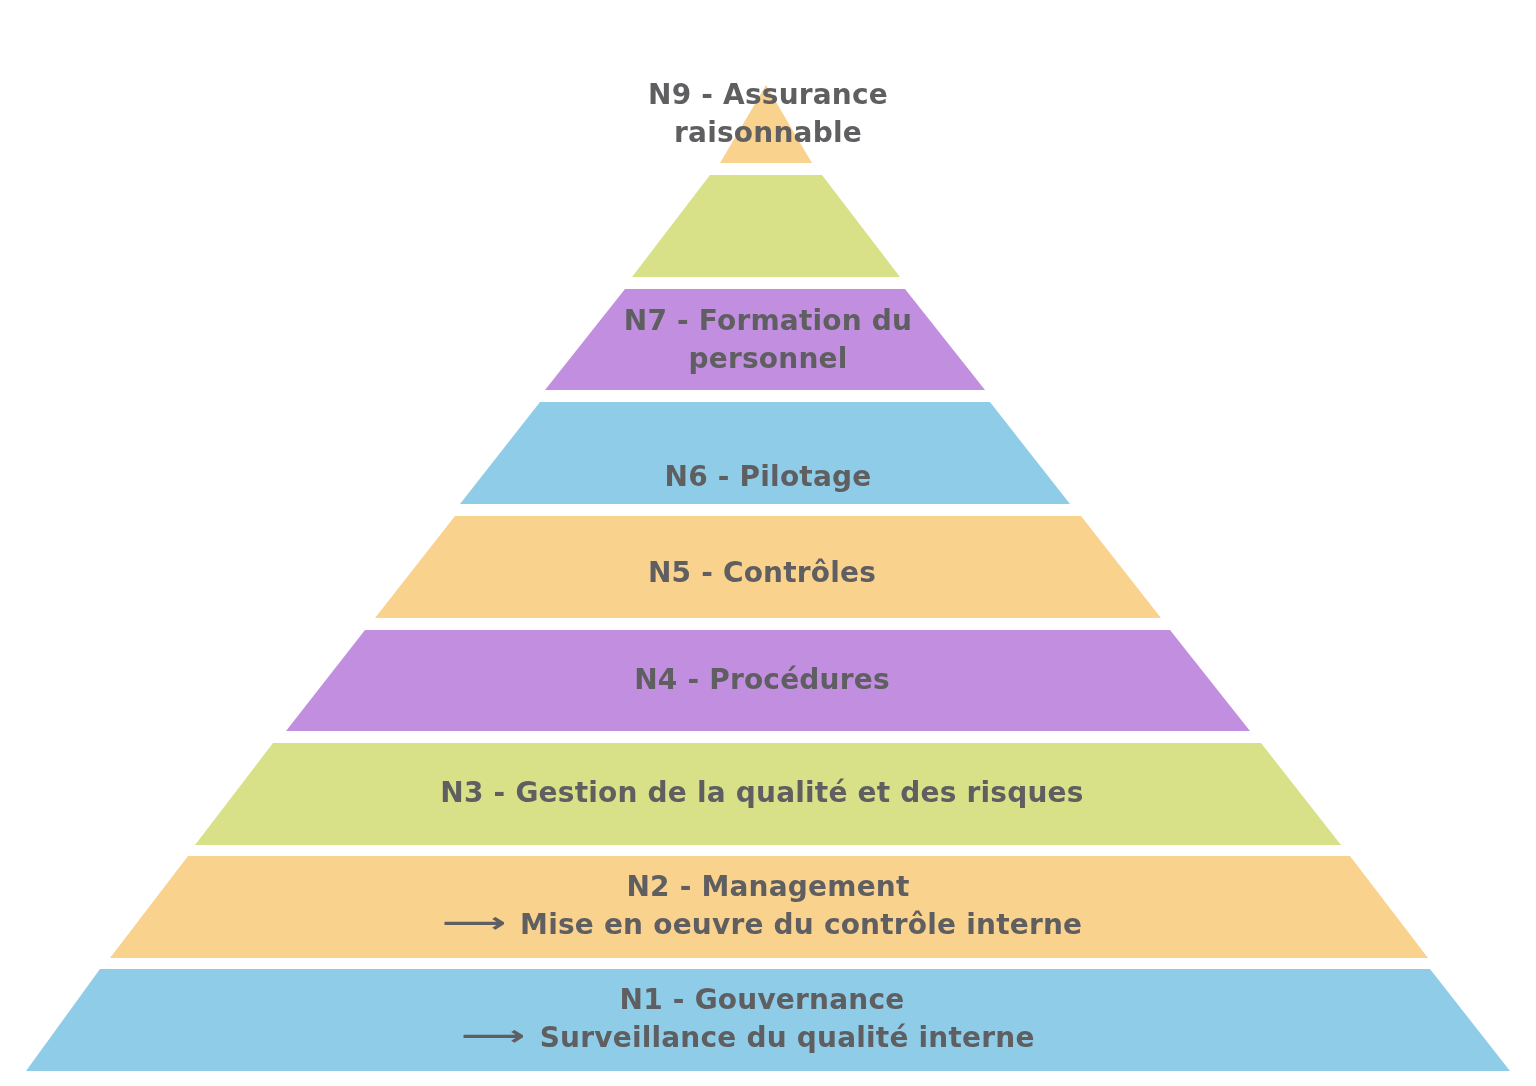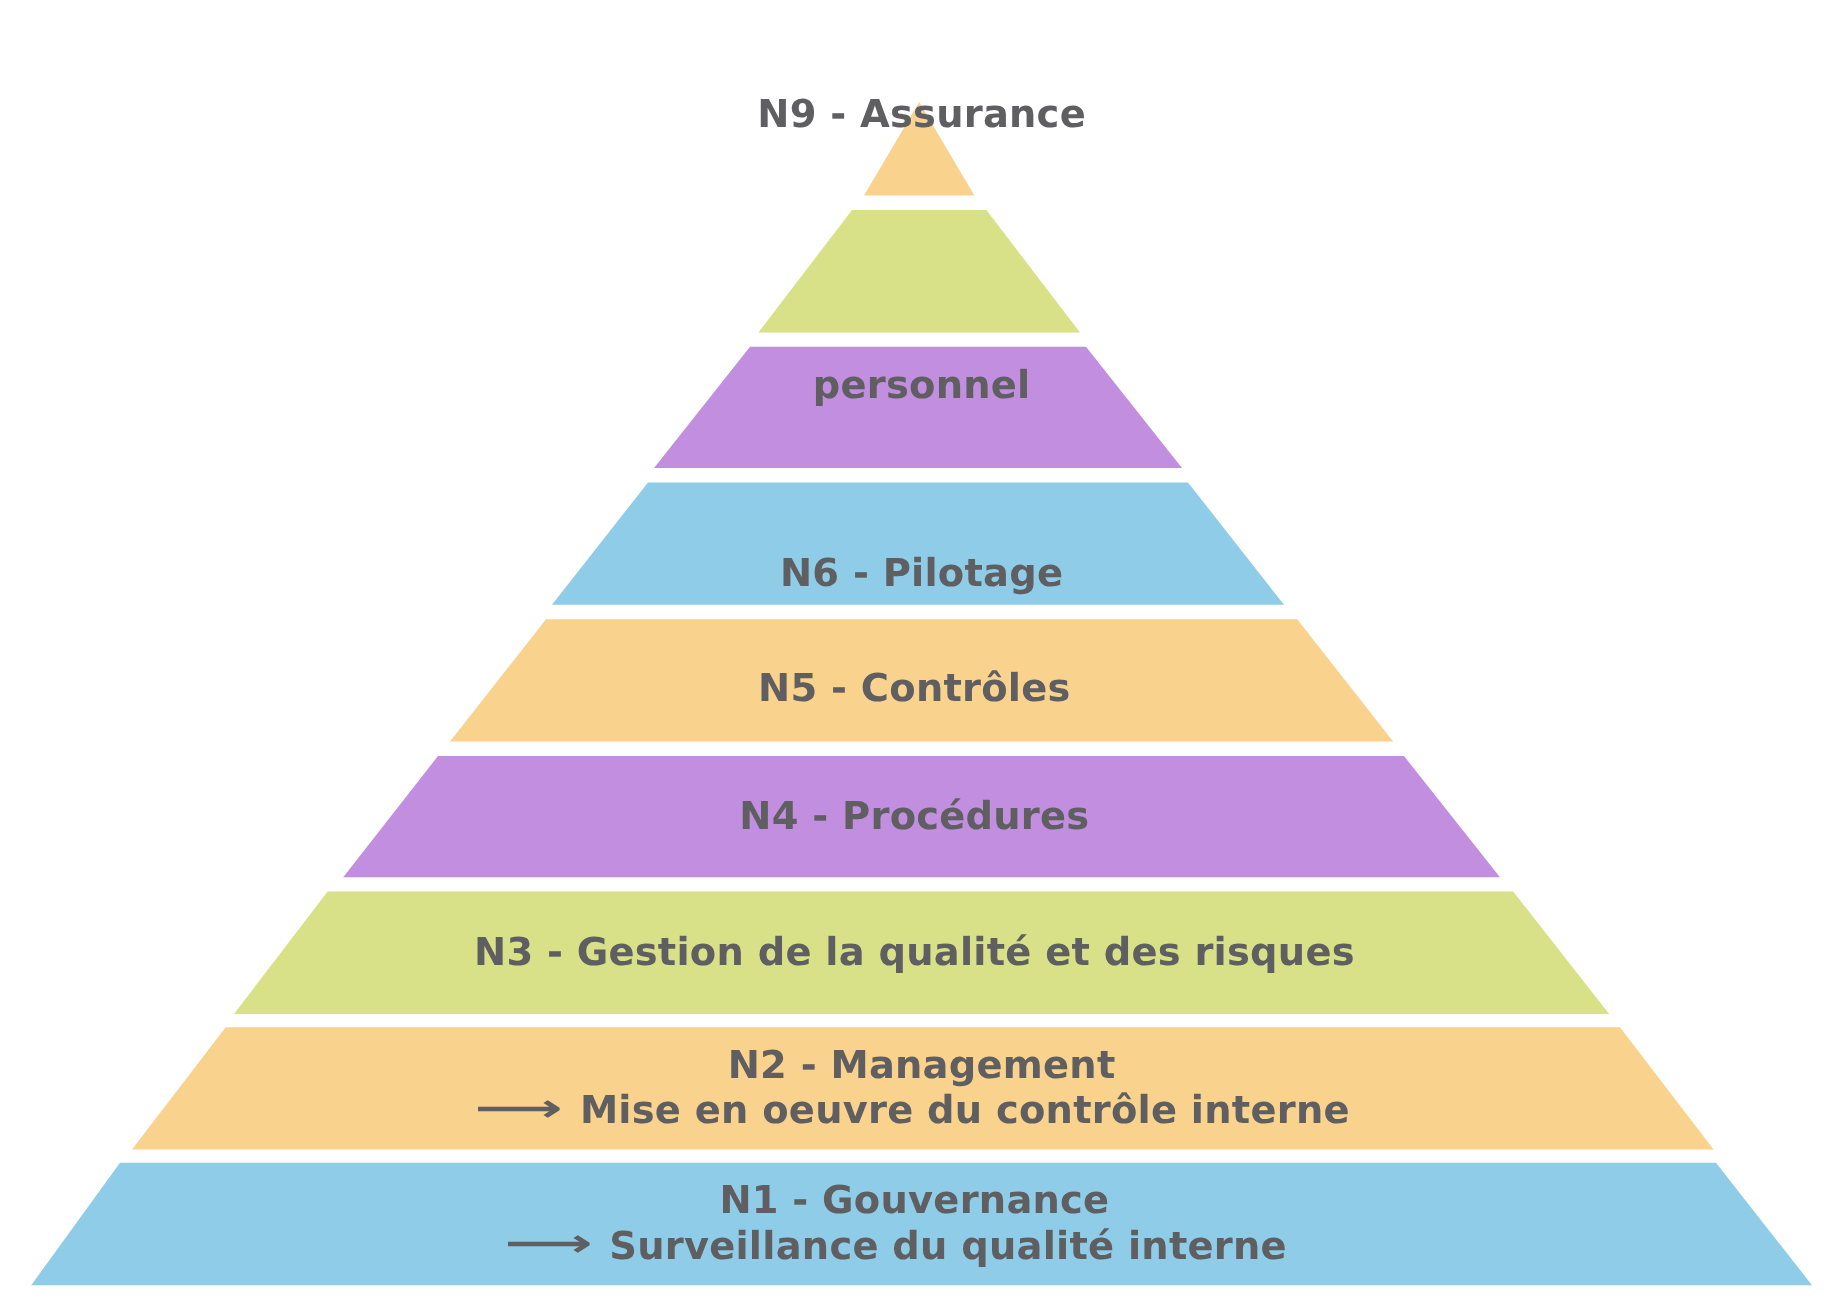--- a/index.html
+++ b/index.html
@@ -21,21 +21,21 @@
       width: 1536px;
       height: 1086px;
     }
     .label {
       position: absolute;
       left: 0;
       width: 1536px;
       text-align: center;
       color: #5f5e60;
       font-weight: bold;
-      font-size: 32px;
+      font-size: 28px;
       line-height: 38px;
       letter-spacing: 0.2px;
       white-space: nowrap;
     }
     .label .line { display: block; }
     .arrow {
       display: inline-block;
       font-weight: bold;
       margin-right: 14px;
       transform: scaleX(1.6);
@@ -54,26 +54,28 @@
   <polygon points="540,402 990,402 1070,504 460,504" fill="#8fcce8"></polygon>
   <polygon points="455,516 1081,516 1161,618 375,618" fill="#f9d28e"></polygon>
   <polygon points="365,630 1170,630 1250,731 286,731" fill="#c18ee0"></polygon>
   <polygon points="273,743 1261,743 1341,845 195,845" fill="#d8e187"></polygon>
   <polygon points="188,856 1350,856 1428,958 110,958" fill="#f9d28e"></polygon>
   <polygon points="100,969 1430,969 1510,1071 26,1071" fill="#8fcce8"></polygon>
 </svg>
 
 <div class="label" style="top:76px;">
   <span class="line">N9 - Assurance</span>
+  <span class="line">raisonnable</span>
 </div>
 
 <div class="label" style="top:189px;">
 </div>
 
 <div class="label" style="top:302px;">
+  <span class="line">N7 - Formation du</span>
   <span class="line">personnel</span>
 </div>
 
 <div class="label" style="top:458px;">
   <span class="line">N6 - Pilotage</span>
 </div>
 
 <div class="label" style="top:554px;left:-6px;">
   <span class="line">N5 - Contrôles</span>
 </div>

